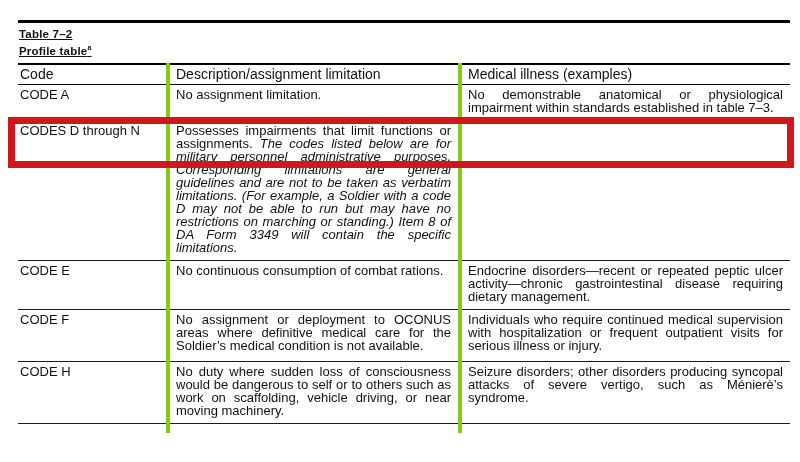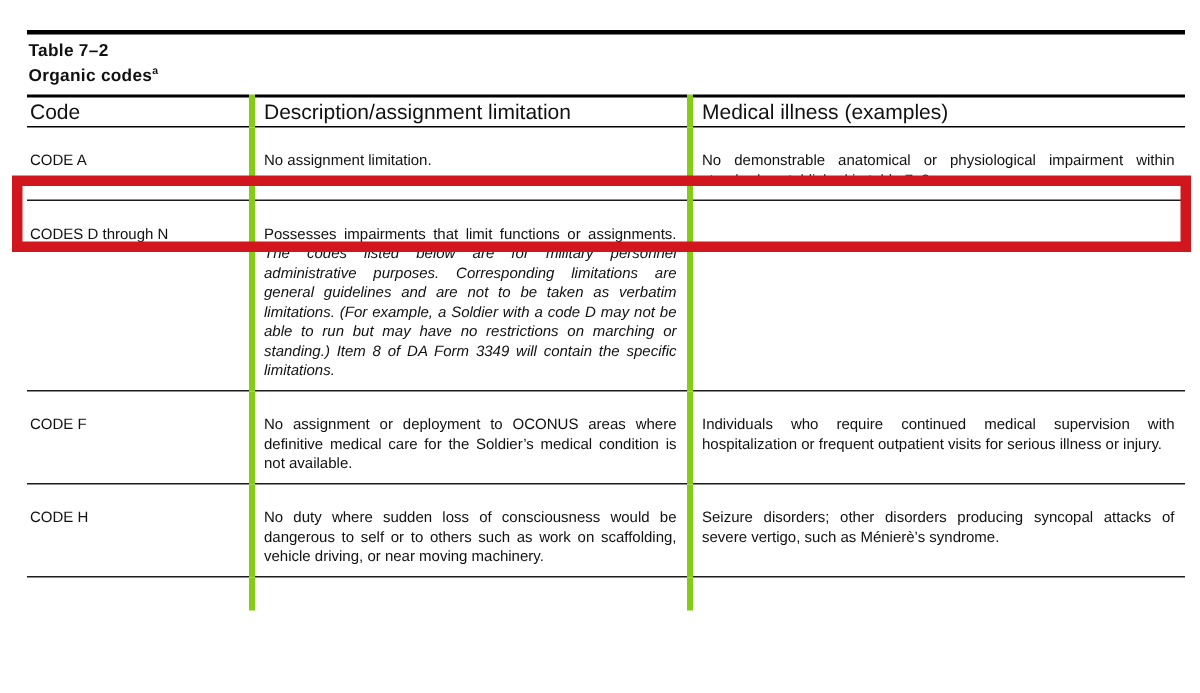--- a/index.html
+++ b/index.html
@@ -7,40 +7,40 @@
   body {
     width: 800px; height: 462px;
     position: relative; overflow: hidden;
     font-family: "Liberation Sans", sans-serif;
     color: #111111;
   }
   .doc {
     position: absolute; left: 18px; top: 20px; width: 772px;
     border-top: 3px solid #000000;
   }
-  .title-block { padding: 5px 0 5px 1px; }
+  .title-block { padding: 5px 0 5px 1px; text-decoration: underline; }
   .title-line {
     font-weight: bold; font-size: 11.5px; line-height: 13px;
     letter-spacing: 0.2px;
   }
   .footnote-sup { font-size: 7px; vertical-align: super; font-weight: bold; }
   table.profile {
     width: 100%; border-collapse: collapse; table-layout: fixed;
   }
   table.profile thead th {
     border-top: 2px solid #000000;
     border-bottom: 1px solid #000000;
     font-weight: normal; font-size: 14px; line-height: 12px;
     text-align: left; padding: 3px 6px 4px 2px;
   }
   table.profile tbody td {
     border-top: 1px solid #1c1c1c;
     vertical-align: top;
-    font-size: 10px; line-height: 13px;
-    padding: 16px 7px 6px 2px;
+    font-size: 13px; line-height: 13px;
+    padding: 3px 7px 6px 2px;
   }
   table.profile .c2, table.profile .c3 {
     border-left: 4px solid #84cc16;
     padding-left: 6px;
   }
   table.profile tbody td.c2, table.profile tbody td.c3 {
     text-align: justify;
   }
   tr.row-dn td { height: 127px; }
   tr.row-b td { height: 40px; }
@@ -58,21 +58,21 @@
     left: -10px; top: 83px; width: 786px; height: 51px;
   }
 </style>
 </head>
 <body>
 
 <div class="doc">
 
   <div class="title-block">
     <div class="title-line">Table 7–2</div>
-    <div class="title-line"><span>Organic codes</span><span class="footnote-sup">a</span></div>
+    <div class="title-line"><span>Profile table</span><span class="footnote-sup">a</span></div>
   </div>
 
   <table class="profile">
     <colgroup>
       <col style="width:150px">
       <col style="width:292px">
       <col style="width:330px">
     </colgroup>
     <thead>
       <tr>
@@ -85,20 +85,25 @@
       <tr class="row-a">
         <td class="c1">CODE A</td>
         <td class="c2">No assignment limitation.</td>
         <td class="c3">No demonstrable anatomical or physiological impairment within standards established in table 7–3.</td>
       </tr>
       <tr class="row-dn">
         <td class="c1">CODES D through N</td>
         <td class="c2"><span>Possesses impairments that limit functions or assignments. </span><span class="italic">The codes listed below are for military personnel administrative purposes. Corresponding limitations are general guidelines and are not to be taken as verbatim limitations. (For example, a Soldier with a code D may not be able to run but may have no restrictions on marching or standing.) Item 8 of DA Form 3349 will contain the specific limitations.</span></td>
         <td class="c3"></td>
       </tr>
+      <tr class="row-e">
+        <td class="c1">CODE E</td>
+        <td class="c2">No continuous consumption of combat rations.</td>
+        <td class="c3">Endocrine disorders—recent or repeated peptic ulcer activity—chronic gastrointestinal disease requiring dietary management.</td>
+      </tr>
       <tr class="row-f">
         <td class="c1">CODE F</td>
         <td class="c2">No assignment or deployment to OCONUS areas where definitive medical care for the Soldier’s medical condition is not available.</td>
         <td class="c3">Individuals who require continued medical supervision with hospitalization or frequent outpatient visits for serious illness or injury.</td>
       </tr>
       <tr class="row-h">
         <td class="c1">CODE H</td>
         <td class="c2">No duty where sudden loss of consciousness would be dangerous to self or to others such as work on scaffolding, vehicle driving, or near moving machinery.</td>
         <td class="c3">Seizure disorders; other disorders producing syncopal attacks of severe vertigo, such as Ménierè’s syndrome.</td>
       </tr>

